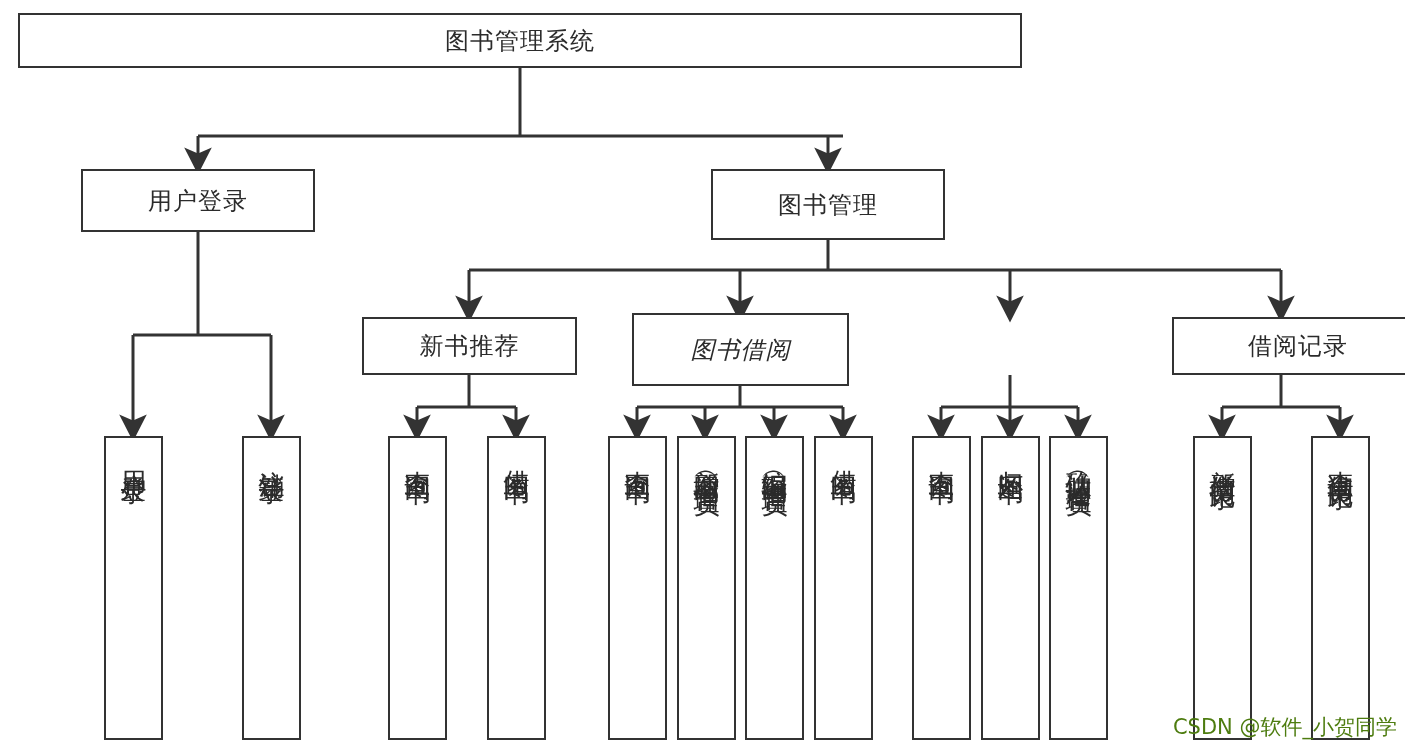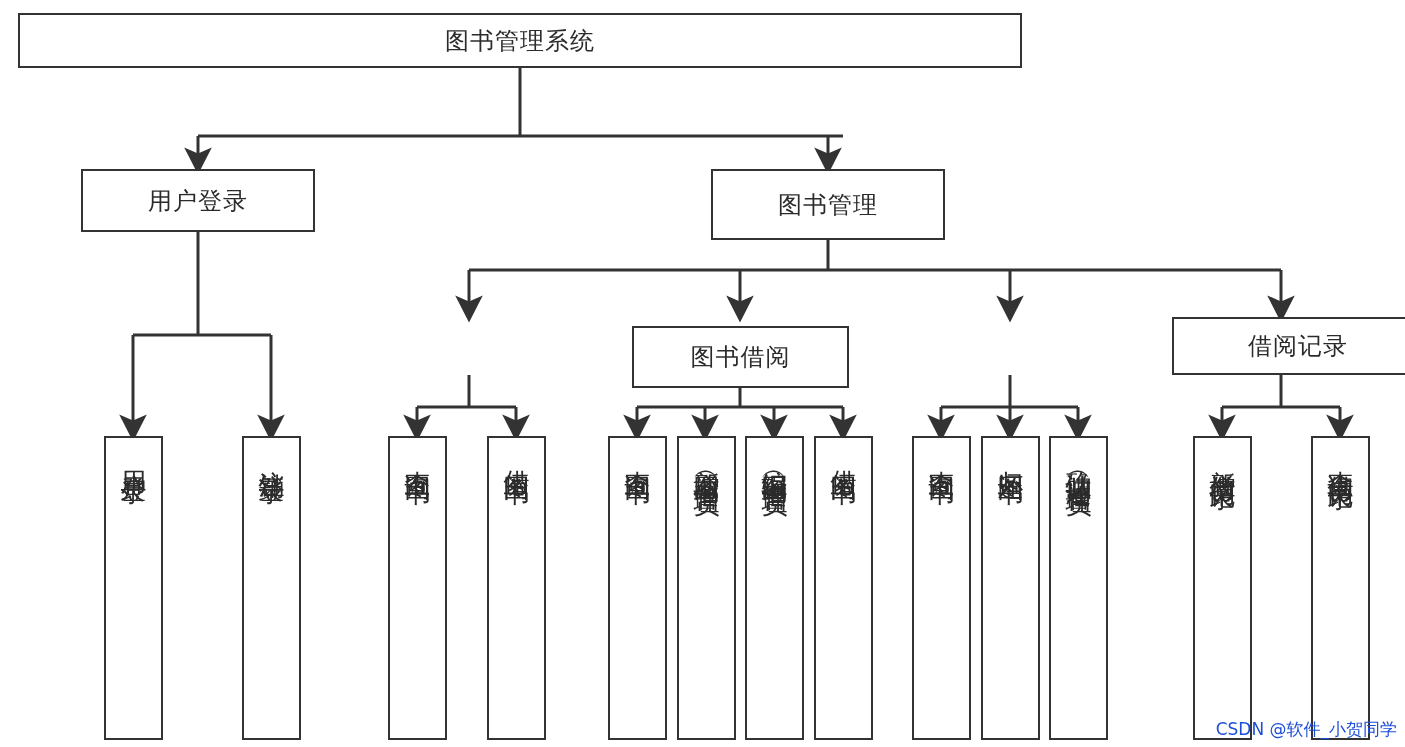--- a/index.html
+++ b/index.html
@@ -41,22 +41,22 @@
     font-size:26px;
     line-height:1.12;
     letter-spacing:3px;
     white-space:normal;
     max-height:290px;
   }
   #watermark{
     position:absolute;
     right:8px;
     bottom:6px;
-    font-size:17px;
-    color:#1d4ed8;
+    font-size:21px;
+    color:#4d7c0f;
     z-index:9;
     white-space:nowrap;
     font-family:"DejaVu Sans","Liberation Sans",sans-serif;
   }
 </style>
 </head>
 <body>
 
 <div id="diagram">
 
@@ -114,21 +114,24 @@
     <span class="lbl">图书管理系统</span>
   </div>
 
   <div class="node" style="left:81px;top:169px;width:234px;height:63px;">
     <span class="lbl">用户登录</span>
   </div>
   <div class="node" style="left:711px;top:169px;width:234px;height:71px;">
     <span class="lbl">图书管理</span>
   </div>
 
-  <div class="node" style="left:632px;top:326px;width:217px;height:62px;">
+  <div class="node" style="left:362px;top:317px;width:215px;height:58px;">
+    <span class="lbl">新书推荐</span>
+  </div>
+  <div class="node" style="left:632px;top:313px;width:217px;height:73px;font-style:italic;">
     <span class="lbl">图书借阅</span>
   </div>
   <div class="node" style="left:1172px;top:317px;width:252px;height:58px;">
     <span class="lbl">借阅记录</span>
   </div>
 
   <div class="node vert" style="left:104px;top:436px;width:59px;height:304px;">
     <span class="lbl">用户登录</span>
   </div>
   <div class="node vert" style="left:242px;top:436px;width:59px;height:304px;">

